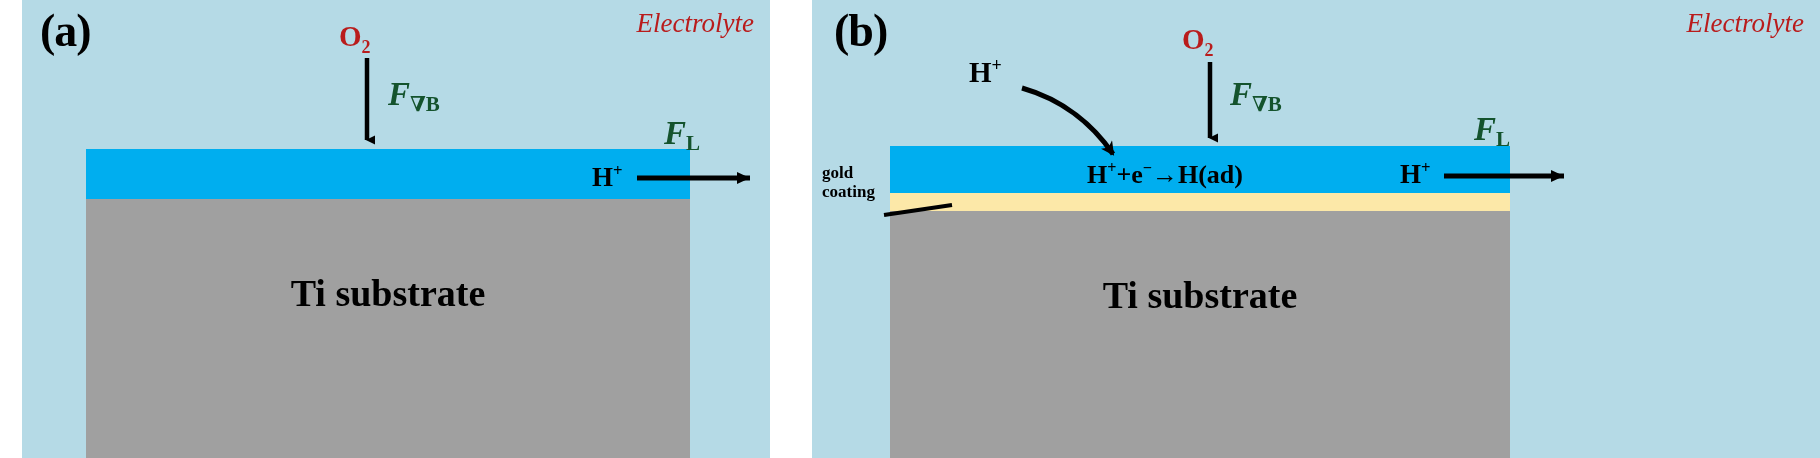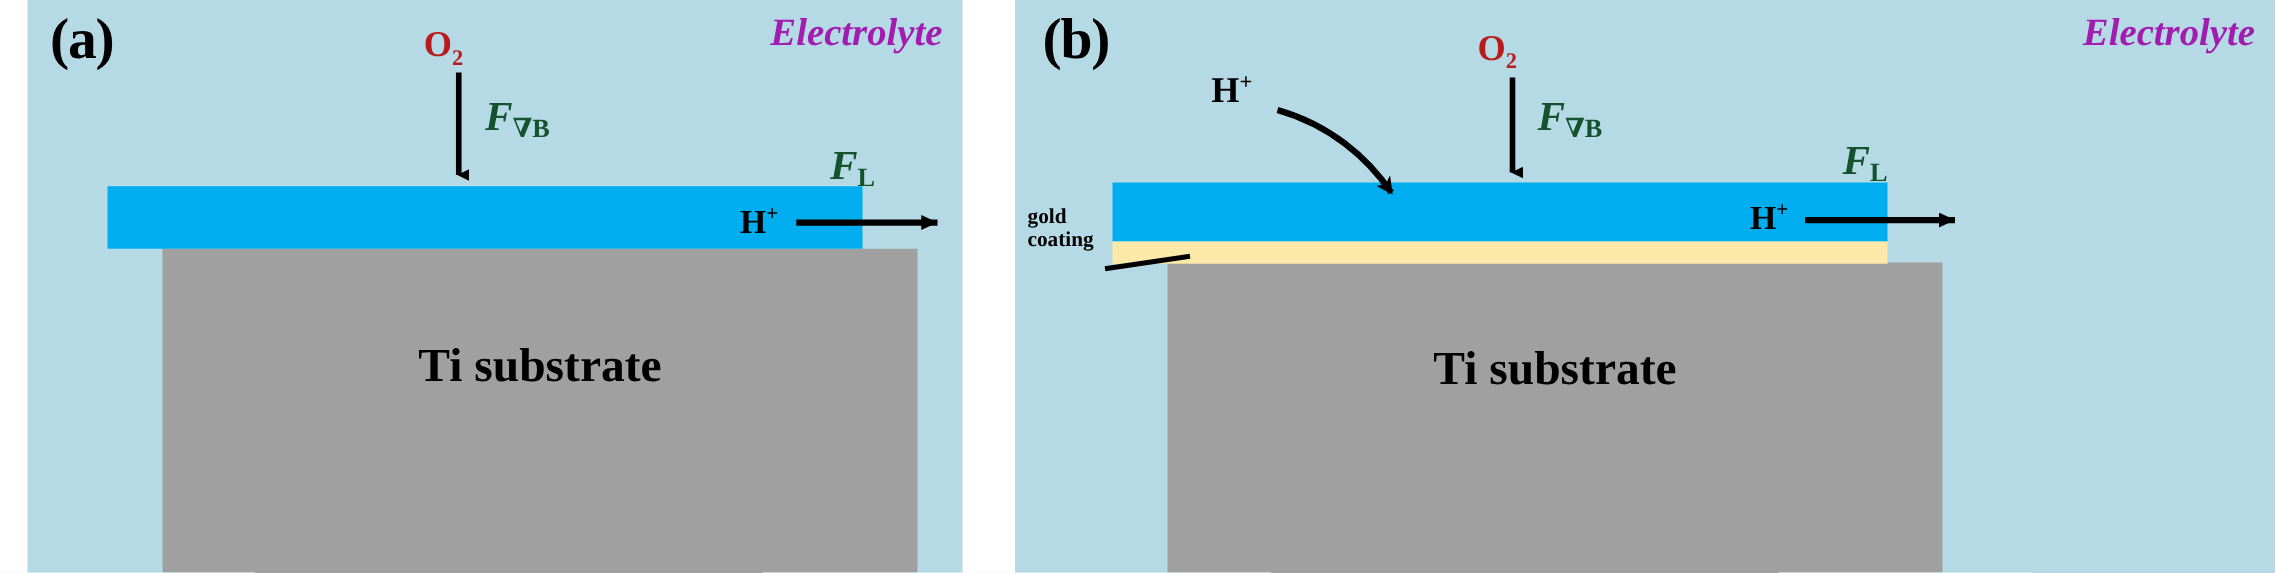--- a/index.html
+++ b/index.html
@@ -35,38 +35,37 @@
     font-weight: bold;
     font-size: 46px;
     color: #000;
     line-height: 1;
     letter-spacing: -1px;
   }
   
   .electrolyte {
     position: absolute;
     font-style: italic;
-    font-weight: bold;
-    font-size: 31px;
-    color: #a21caf;
+    font-weight: normal;
+    font-size: 27px;
+    color: #b91c1c;
     line-height: 1;
   }
   
   .oxide {
     position: absolute;
     background: #00aeef;
   }
   .gold {
     position: absolute;
     background: #fce8a8;
   }
   .substrate {
     position: absolute;
     background: #a0a0a0;
-    margin-left: 44px;
   }
   .substrate-label {
     position: absolute;
     width: 100%;
     text-align: center;
     font-weight: bold;
     font-size: 38px;
     color: #000;
     line-height: 1;
   }
@@ -212,20 +211,23 @@
     </div>
 
     <div class="force" style="left:418px; top:78px;">
       <span class="f-sym">F</span><span class="f-sub">∇B</span>
     </div>
 
     <div class="force" style="left:662px; top:113px;">
       <span class="f-sym">F</span><span class="f-sub">L</span>
     </div>
 
+    <div class="equation" style="left:275px; top:160px;">
+      <span>H</span><sup>+</sup><span>+</span><span>e</span><sup>−</sup><span>→</span><span>H(ad)</span>
+    </div>
 
     <div class="ion" style="left:588px; top:160px;">
       <span>H</span><sup>+</sup>
     </div>
 
     <div class="gold-label" style="left:10px; top:164px;">
       <div>gold</div>
       <div>coating</div>
     </div>
 

